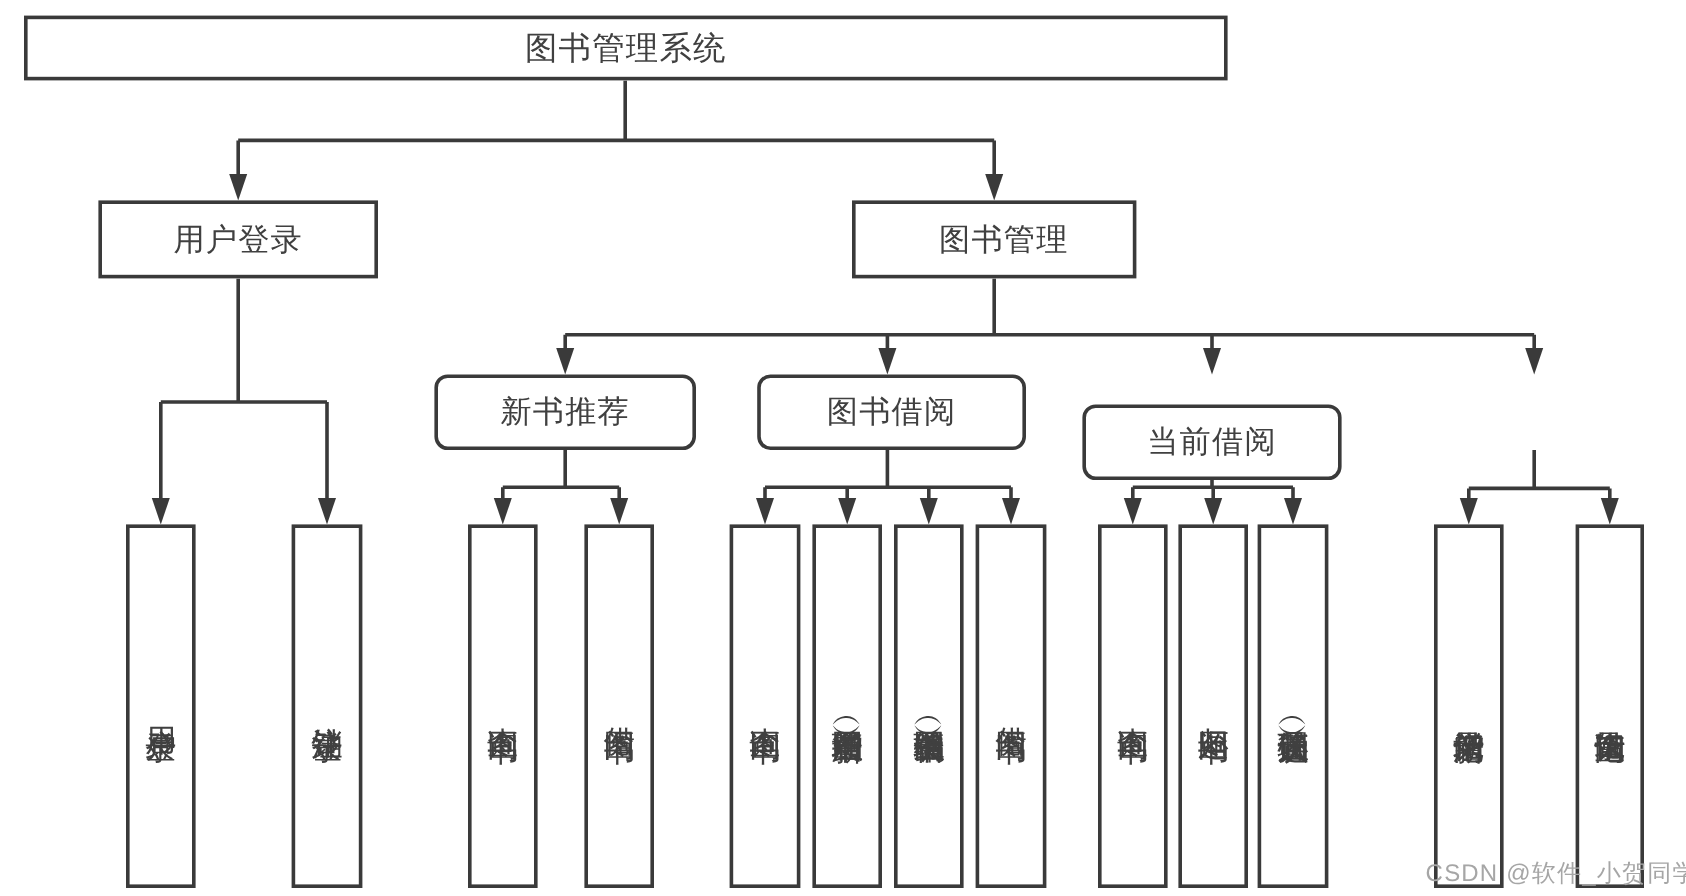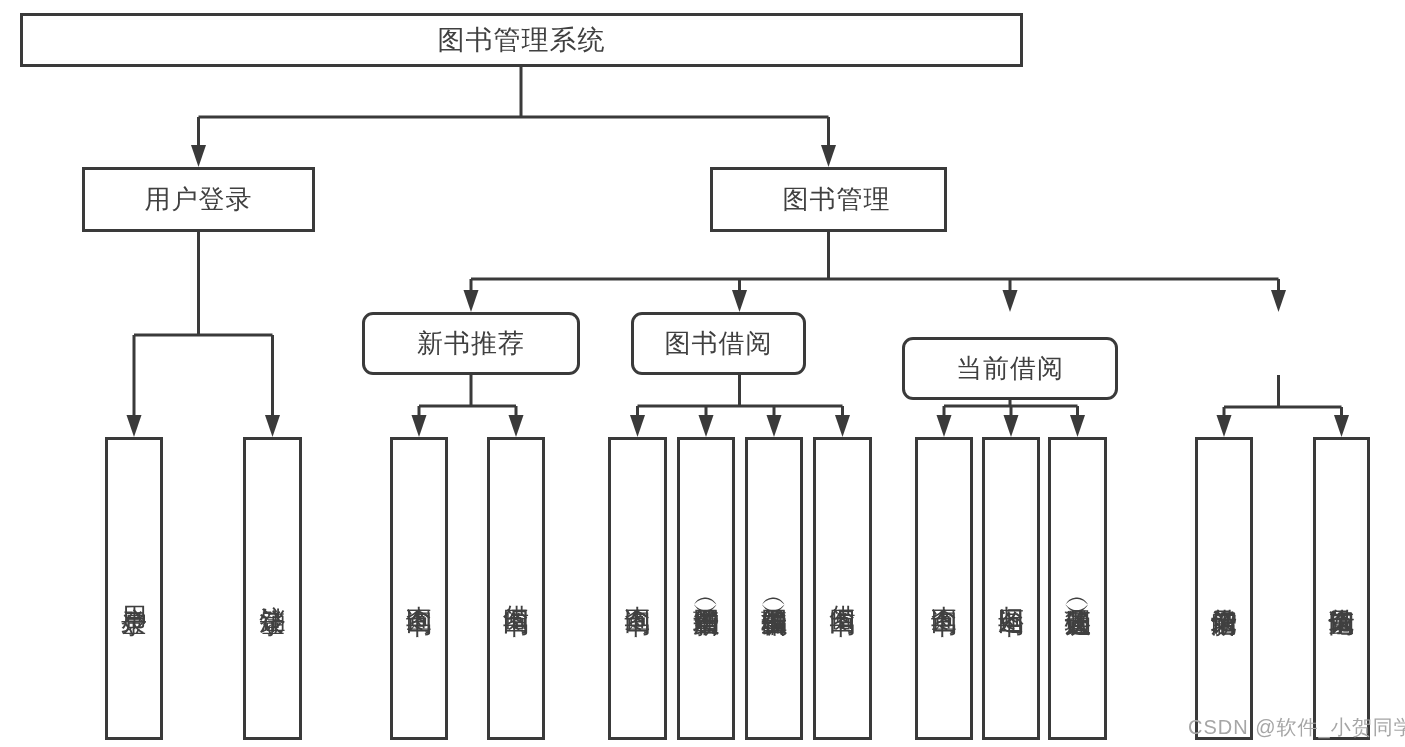--- a/index.html
+++ b/index.html
@@ -21,21 +21,21 @@
     color:#404040;
     font-size:26px;
     letter-spacing:1px;
     text-align:left;
   }
   .root{left:20px;top:13px;width:1003px;height:54px;font-size:27px;}
   .lv2-a{left:82px;top:167px;width:233px;height:65px;}
   .lv2-b{left:710px;top:167px;width:237px;height:65px;padding-left:16px;}
   .lv3{top:312px;height:63px;border-radius:11px;}
   .lv3-a{left:362px;width:218px;}
-  .lv3-b{left:631px;width:175px;}
+  .lv3-b{left:631px;width:224px;}
   .lv3-c{left:902px;width:216px;margin-top:25px;}
   .lv3-d{left:1170px;width:217px;}
   .leaf{
     top:437px;height:303px;
     writing-mode:vertical-rl;
     text-orientation:mixed;
     font-size:26px;
     line-height:1.12;
     letter-spacing:2px;
   }

